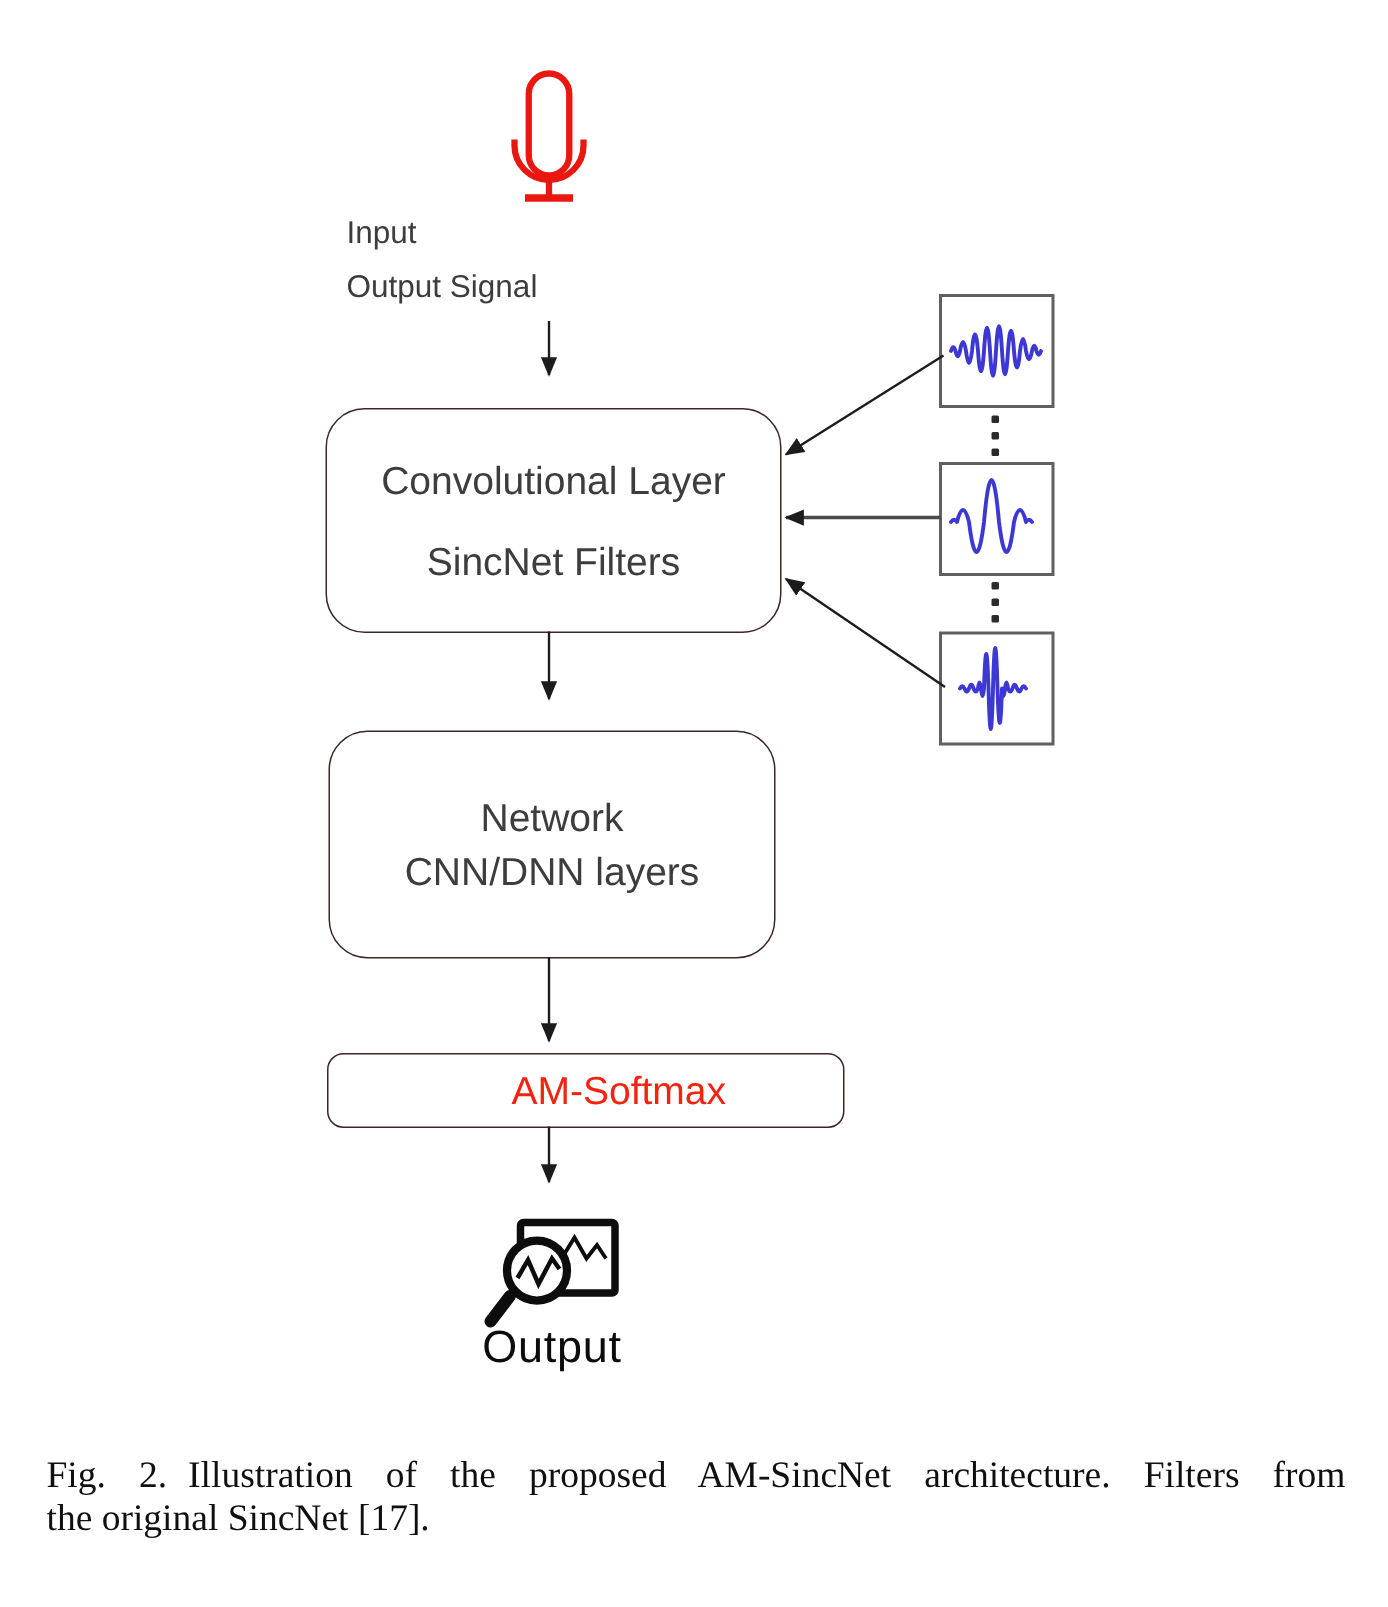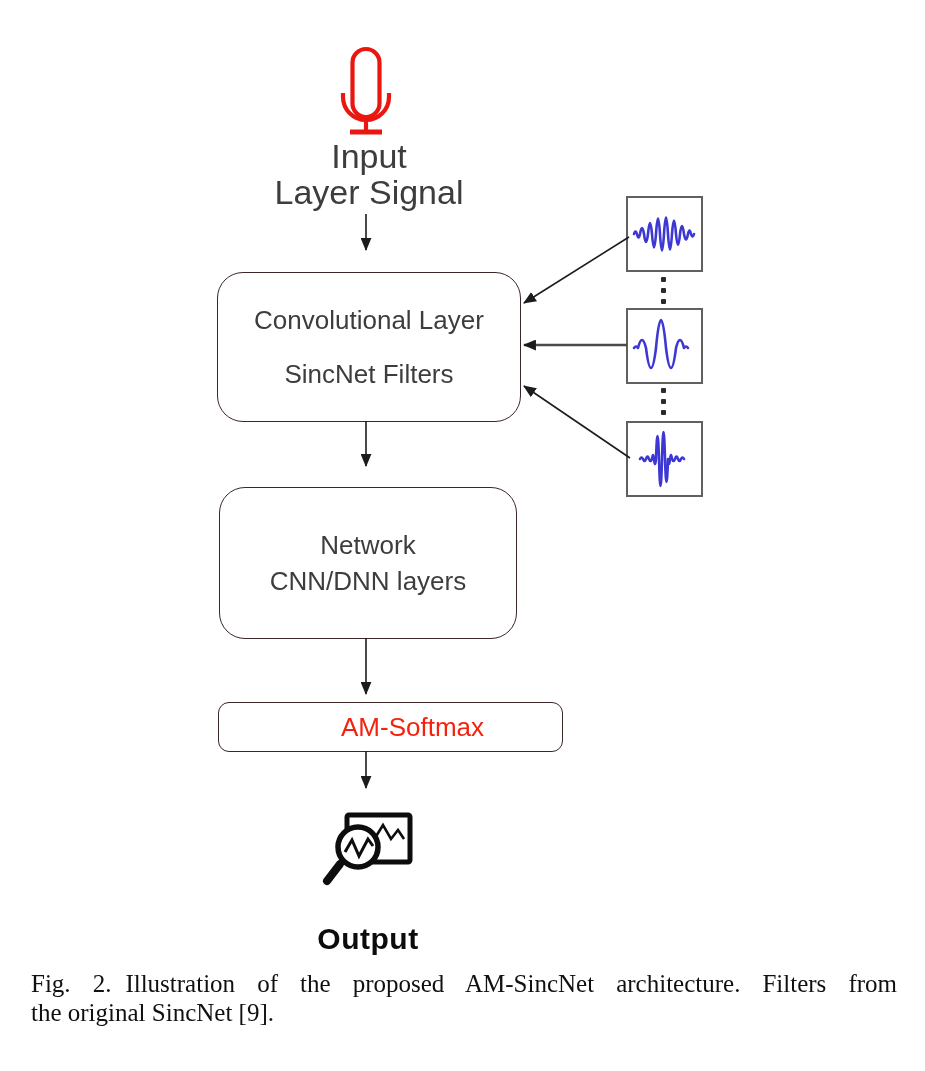--- a/index.html
+++ b/index.html
@@ -14,22 +14,22 @@
     display:flex; flex-direction:column; align-items:center; justify-content:center;
     text-align:center; color:var(--text-dark,#3d3d3d);
     font-size:26px; line-height:36px;
   }
   .block.conv    { left:217px; top:272px; width:302px; height:148px; border-radius:26px;gap:18px; }
   .block.network { left:219px; top:487px; width:296px; height:150px; border-radius:26px;align-items:center; }
   .block.am      { left:218px; top:702px; width:299px; height:48px;  border-radius:11px;
                    color:var(--am-softmax-red,#f2230f);padding-left:44px; }
   
   .input-label {
-    position:absolute; left:249px; top:138px; width:240px;
-    text-align:center; font-size:34px; line-height:36px; color:var(--text-dark,#3d3d3d);
+    position:absolute; left:231px; top:138px; width:240px;
+    font-size:21px; line-height:36px; color:var(--text-dark,#3d3d3d);
   }
   
   .mic-svg { position:absolute; left:336px; top:42px; }
   .mic-stroke { stroke:var(--mic-red,#ea1711); fill:none; }
   
   .fbox {
     position:absolute; left:626px; width:77px; height:76px;
     background:#fff; border:2px solid var(--filter-border,#606060);
     box-sizing:border-box;
   }
@@ -43,21 +43,21 @@
   .overlay { position:absolute; left:0; top:0; pointer-events:none; }
   .arrow-line { stroke:var(--arrow-black,#1c1c1c); stroke-width:1.6; fill:none; }
   .arrow-line.thick { stroke:#4a4a4a; stroke-width:2.4; }
   .ah-fill { fill:var(--arrow-black,#1c1c1c); }
   
   .out-svg { position:absolute; left:312px; top:806px; }
   .out-stroke { stroke:#0d0d0d; fill:none; }
   .out-white  { fill:#ffffff; }
   .output-label {
     position:absolute; left:268px; top:882px; width:200px; text-align:center;
-    font-size:30px; font-weight:bold; color:#0c0c0c; letter-spacing:0.5px;margin-top:40px;
+    font-size:30px; font-weight:normal; color:#0c0c0c; letter-spacing:0.5px;
   }
   
   .caption {
     position:absolute; left:31px; top:969px; width:866px;
     font-family:"Liberation Serif", serif; font-size:25px; line-height:29px; color:#101010;
   }
   .cap-line1 { text-align:justify; text-align-last:justify; }
   .cap-label { margin-right:14px; }
 </style>
 </head>
@@ -67,21 +67,21 @@
 
   <svg class="mic-svg" width="60" height="100" viewBox="0 0 60 100">
     <rect class="mic-stroke" x="16.5" y="7" width="27" height="68" rx="13.5" stroke-width="4.2"></rect>
     <path class="mic-stroke" d="M7,51 v4 a23,23 0 0 0 46,0 v-4" stroke-width="4.2"></path>
     <line class="mic-stroke" x1="30" y1="78" x2="30" y2="90" stroke-width="4.2"></line>
     <line class="mic-stroke" x1="14" y1="90" x2="46" y2="90" stroke-width="5"></line>
   </svg>
 
   <div class="input-label">
     <div>Input</div>
-    <div>Layer Signal</div>
+    <div>Output Signal</div>
   </div>
 
   <div class="block conv">
     <div>Convolutional Layer</div>
     <div>SincNet Filters</div>
   </div>
 
   <div class="block network">
     <div>Network</div>
     <div>CNN/DNN layers</div>
@@ -139,16 +139,16 @@
     <circle class="out-stroke out-white" cx="46" cy="41" r="20" stroke-width="5.5"></circle>
     <polyline class="out-stroke" points="33,46 40,34 47,50 56,33 61,40" stroke-width="3"></polyline>
   </svg>
 
   <div class="output-label">Output</div>
 
   <div class="caption">
     <div class="cap-line1">
       <span class="cap-label">Fig. 2.</span><span>Illustration of the proposed AM-SincNet architecture. Filters from</span>
     </div>
-    <div class="cap-line2">the original SincNet [9].</div>
+    <div class="cap-line2">the original SincNet [17].</div>
   </div>
 
 </div>
 
 </body></html>

